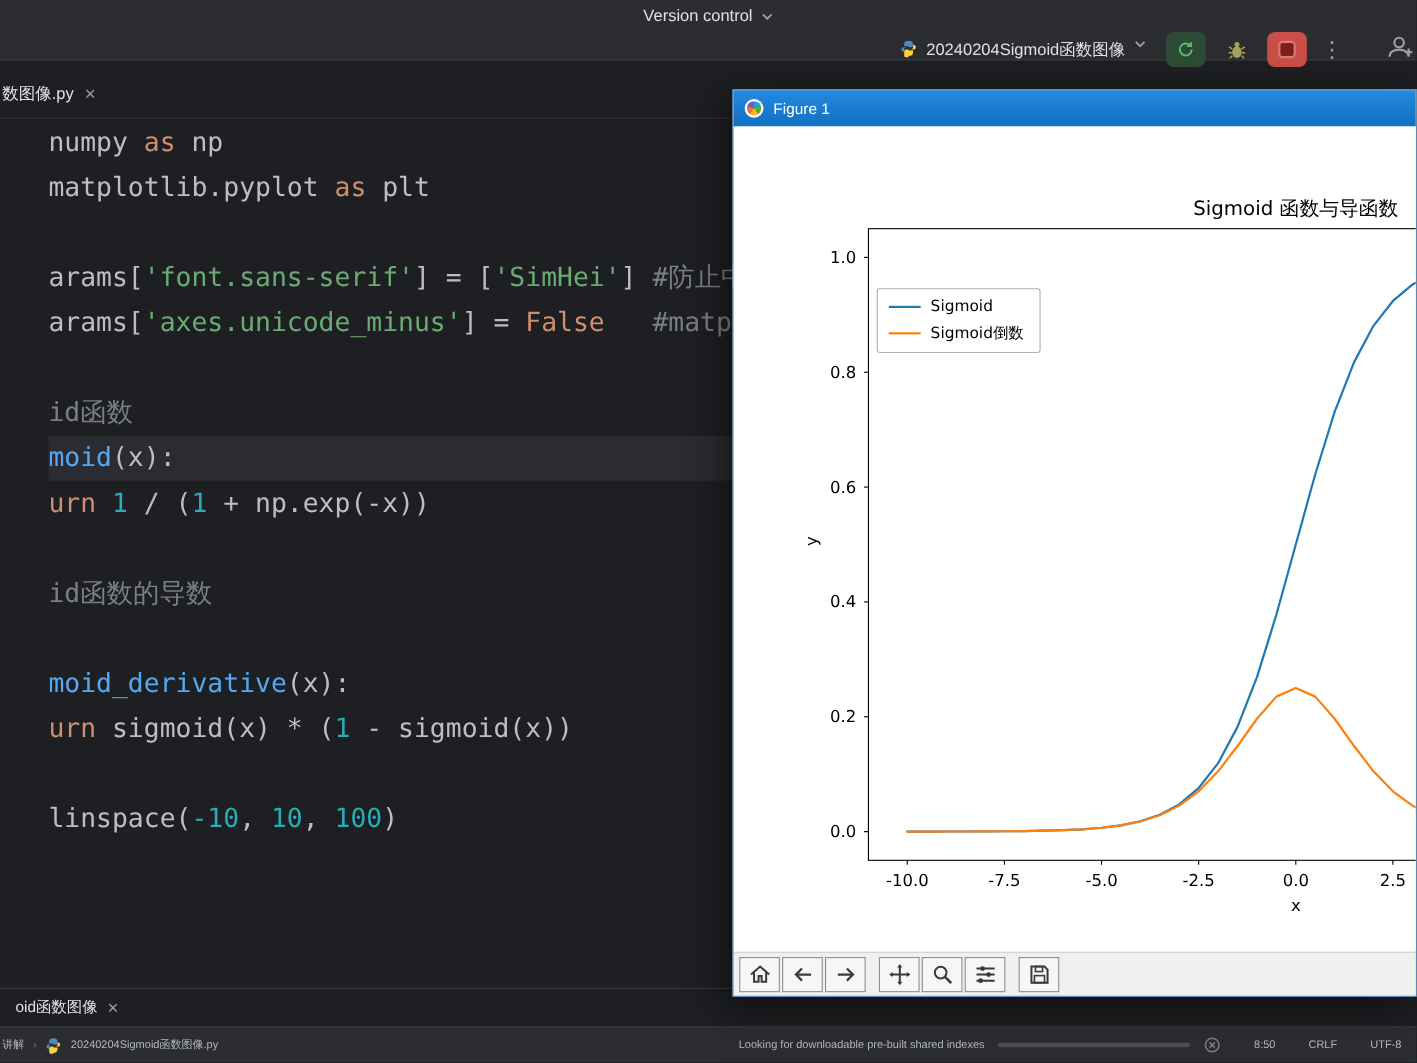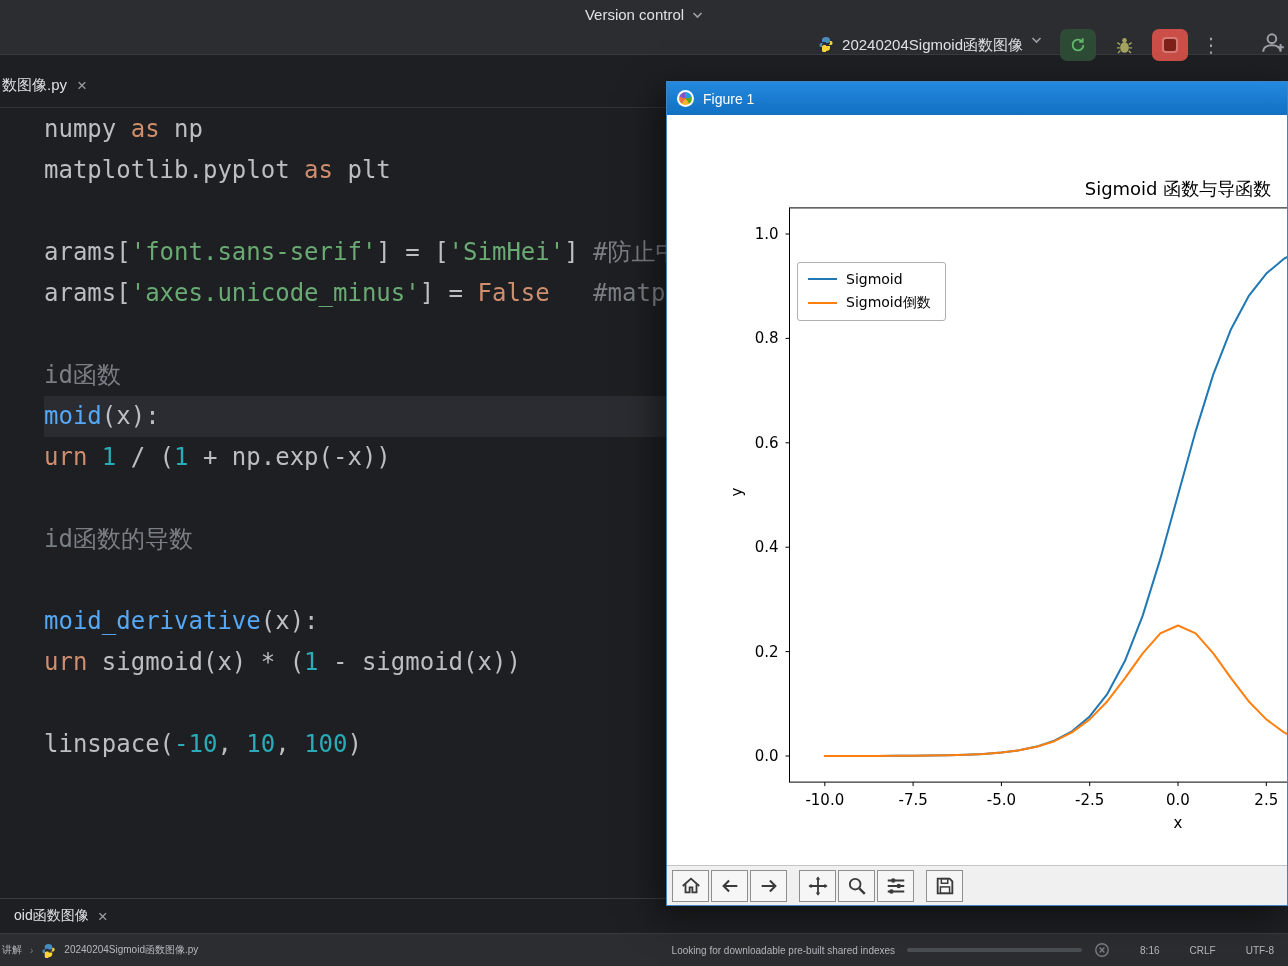--- a/index.html
+++ b/index.html
@@ -175,21 +175,21 @@
 
     <div class="sb-right">
       <span>Looking for downloadable pre-built shared indexes</span>
       <span class="progress-track">
         <span class="progress-fill" style="width: 80%;"></span>
       </span>
       <svg width="16" height="16" viewBox="0 0 16 16">
         <circle cx="8" cy="8" r="6.2" stroke="#7a7e85" stroke-width="1.4" fill="none"></circle>
         <path d="M5.6 5.6 L10.4 10.4 M10.4 5.6 L5.6 10.4" stroke="#7a7e85" stroke-width="1.4"></path>
       </svg>
-      <span class="sb-item">8:16</span>
+      <span class="sb-item">8:50</span>
       <span class="sb-item">CRLF</span>
       <span class="sb-item">UTF-8</span>
     </div>
   </div>
 
   <div class="figwin">
     <div class="figtitle">
       <span class="mpl-ic">
           <i></i>
         </span>

